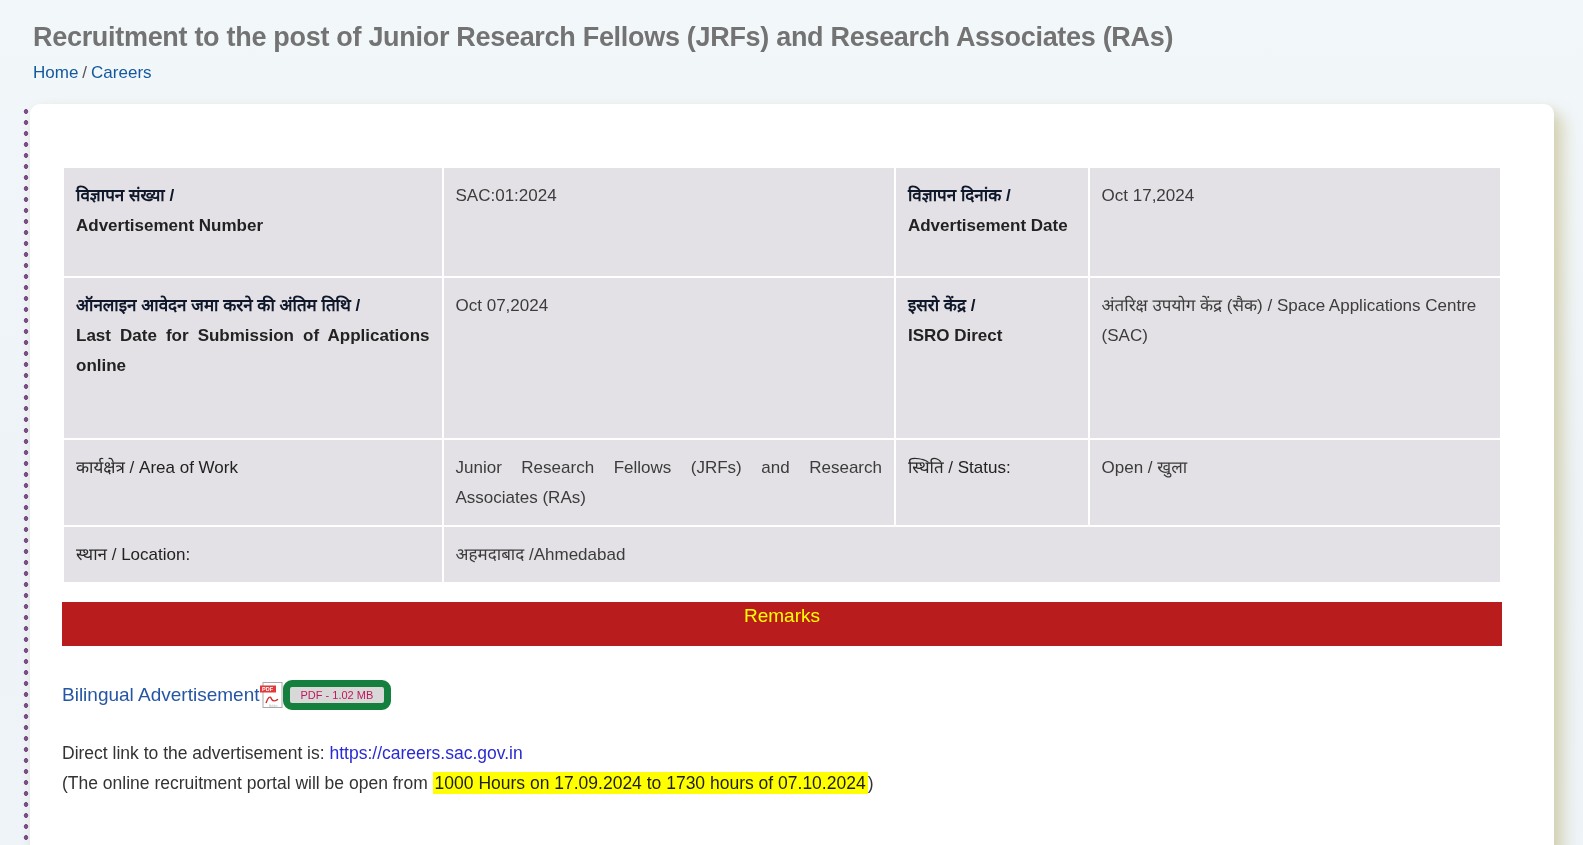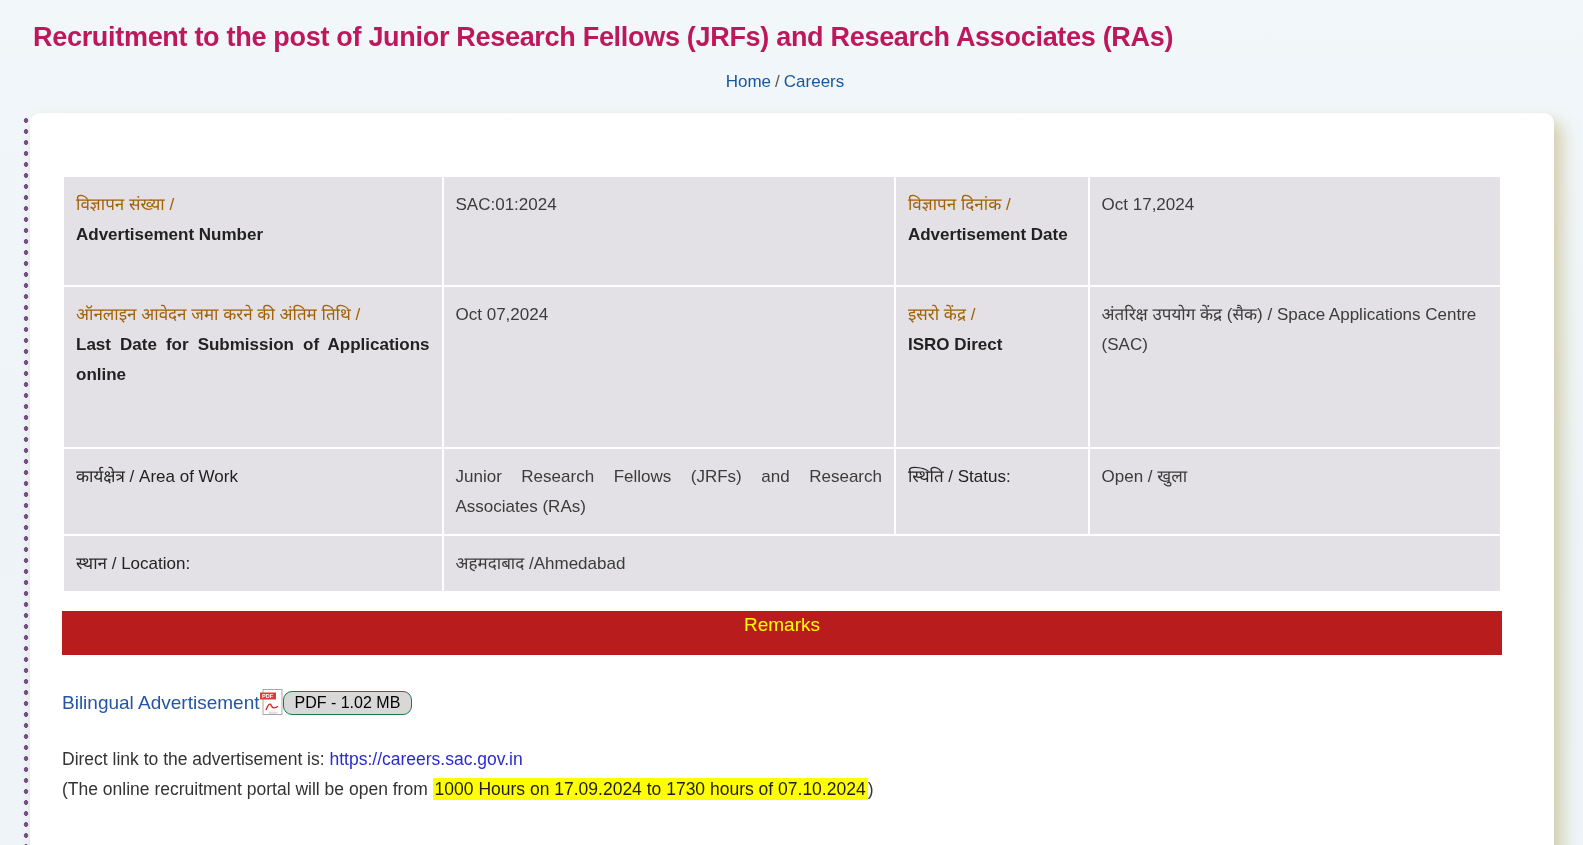--- a/index.html
+++ b/index.html
@@ -6,24 +6,24 @@
   html,body { width:1583px; height:845px; overflow:hidden; }
   body {
     font-family:"Liberation Sans", sans-serif;
     background:linear-gradient(180deg,#f2f7fa 0%, #edf3f7 60%, #eef4f8 100%);
     color:#2e2e2e;
   }
 
   
   .header { padding:22px 46px 0 33px; }
   .page-title {
-    font-size:27px; font-weight:700; color:#be185d; letter-spacing:-0.3px;
+    font-size:27px; font-weight:700; color:#737373; letter-spacing:-0.3px;
   }
   .breadcrumb {
-    text-align:center; margin-top:19px; font-size:17px; color:#555;
+    text-align:left; margin-top:10px; font-size:17px; color:#555;
   }
   .breadcrumb a { color:#14589d; text-decoration:none; cursor:pointer; }
   .crumb-sep { color:#555; margin:0 4px; }
 
   
   .panel {
     position:relative;
     margin:21px 29px 0 30px;
     background:#ffffff;
     border-radius:10px;
@@ -49,21 +49,21 @@
   }
   table.info td {
     background:#e3e1e5;
     vertical-align:top;
     padding:13px 12px 12px 12px;
     font-size:17px;
     line-height:30px;
     color:#3c3c3c;
   }
   td.lbl { color:#262626; }
-  td.lbl .hi { font-weight:400; color:#a16207; display:block; }
+  td.lbl .hi { font-weight:700; color:#0f172a; display:block; }
   td.lbl .hi-inline { font-weight:400; color:#2a2a2a; }
   td.lbl .en { font-weight:700; color:#222; display:block; }
   td.lbl .en-inline { font-weight:400; color:#222; }
   td.justify { text-align:justify; }
   tr.r1 td { height:108px; }
   tr.r2 td { height:160px; }
   tr.r3 td { height:80px; }
   tr.r4 td { height:46px; }
 
   
@@ -80,25 +80,25 @@
   .attachment-row {
     margin-top:34px;
     display:flex; align-items:center; 
   }
   .attachment-link {
     font-size:19px; color:#2456a4; text-decoration:none; cursor:pointer;
   }
   .pdf-badge {
     display:inline-block;
     background:#d8d8d8;
-    border:1px solid #15803d;
+    border:7px solid #15803d;
     border-radius:9px;
     padding:2px 11px;
-    font-size:16px;
-    color:#000000;
+    font-size:11px;
+    color:#be185d;
   }
 
   
   .direct-block { margin-top:28px; font-size:17.5px; line-height:30px; color:#333; }
   .direct-block a { color:#2a2ad4; text-decoration:none; cursor:pointer; }
   .hl { background:#ffff00; color:#1e1e1e; padding:1px 2px; }
 </style>
 </head>
 <body>
 

